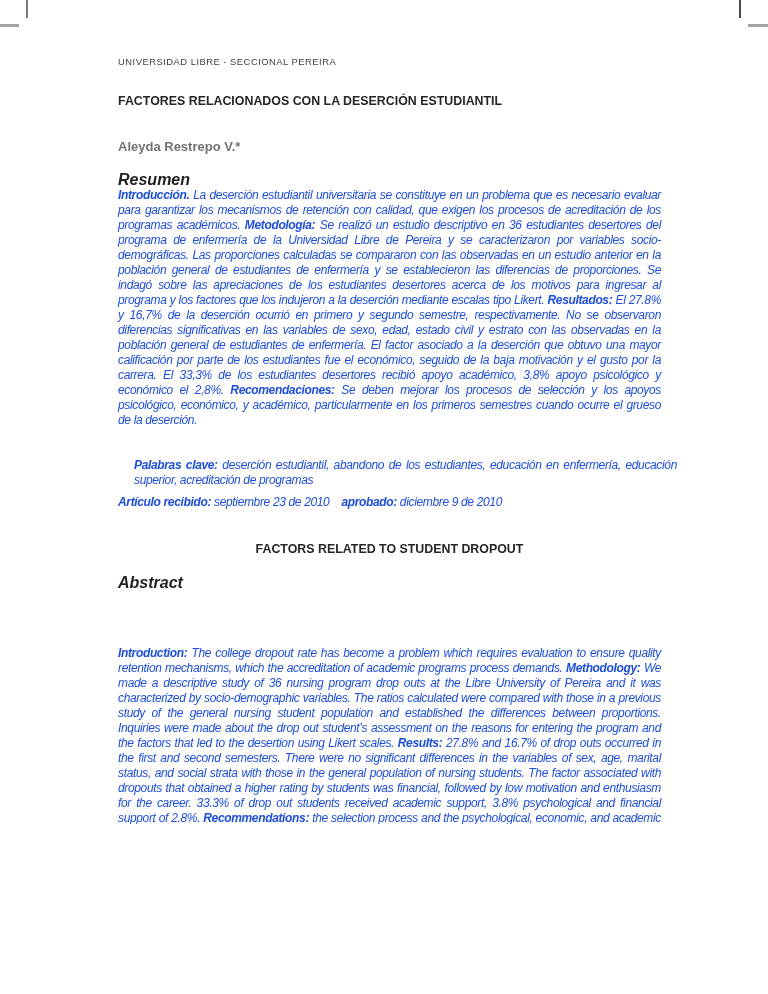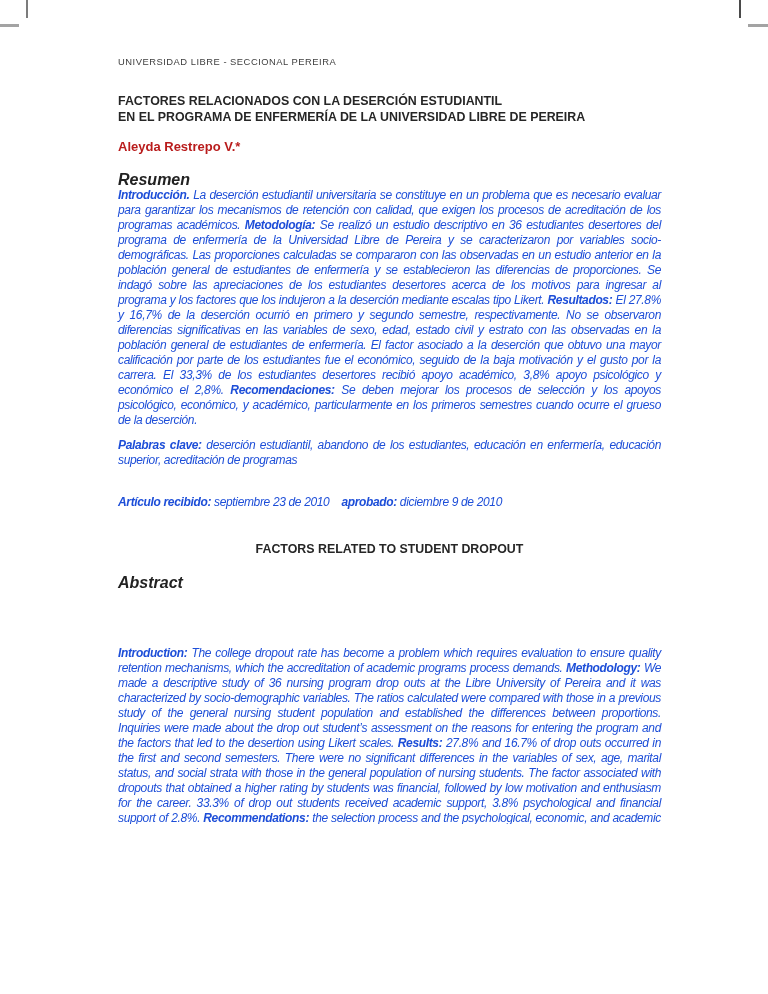--- a/index.html
+++ b/index.html
@@ -17,30 +17,30 @@
   .cm-v-bl{left:26px;top:974px;width:2px;height:20px;background:#7c7c7c;}
   .cm-h-br{left:748px;top:964px;width:20px;height:3px;background:#8a8a8a;}
   .cm-v-br{left:739px;top:974px;width:2px;height:20px;background:#4a4a4a;}
 
   
   .col{position:absolute;left:118px;top:0;width:543px;}
   .blk{position:absolute;left:0;width:543px;}
 
   .hdr{top:56px;font-size:9.4px;letter-spacing:0.5px;color:#3e3e3e;}
   .title{top:94px;text-align:left;font-weight:bold;font-size:12.4px;line-height:15.5px;color:#262626;}
-  .author{top:139px;font-weight:bold;font-size:13px;color:#b91c1c;}
+  .author{top:139px;font-weight:bold;font-size:13px;color:#737373;}
   .sect-h{font-weight:bold;font-style:italic;font-size:16px;color:#222;}
   .res-h{top:171px;}
   .abs-h{top:574px;}
   .body-p{
     font-style:italic;font-size:12px;letter-spacing:-0.35px;
     line-height:15px;text-align:justify;color:#1d4ed8;
   }
   .p1{top:188px;}
-  .palabras{top:438px;}
+  .palabras{top:458px;margin-left:16px;}
   .recibido{top:495px;white-space:pre-wrap;}
   .title-en{top:526px;text-align:center;font-weight:bold;font-size:12.4px;line-height:15.8px;color:#262626;margin-top:16px;}
   .p2{top:614px;margin-top:32px;}
   .keywords{top:838px;}
   .bold{font-weight:bold;}
 
   
   .fn-sep{position:absolute;left:118px;top:868px;width:221px;height:2px;background:#9a9a9a;}
   .fn{position:absolute;left:118px;top:873px;width:560px;font-style:italic;
       font-size:9.8px;letter-spacing:-0.4px;line-height:14.5px;color:#2a2a2a;}
@@ -69,21 +69,20 @@
   <div class="cm cm-v-bl"></div>
   <div class="cm cm-h-br"></div>
   <div class="cm cm-v-br"></div>
 
   <div class="col">
 
     <div class="blk hdr">UNIVERSIDAD LIBRE - SECCIONAL PEREIRA</div>
 
     <div class="blk title">
       <div>FACTORES RELACIONADOS CON LA DESERCIÓN ESTUDIANTIL</div>
-      <div>EN EL PROGRAMA DE ENFERMERÍA DE LA UNIVERSIDAD LIBRE DE PEREIRA</div>
     </div>
 
     <div class="blk author">Aleyda Restrepo V.*</div>
 
     <div class="blk sect-h res-h">Resumen</div>
 
     <div class="blk body-p p1"><span class="bold">Introducción.</span><span> La deserción estudiantil universitaria se constituye en un problema que es necesario evaluar para garantizar los mecanismos de retención con calidad, que exigen los procesos de acreditación de los programas académicos. </span><span class="bold">Metodología:</span><span> Se realizó un estudio descriptivo en 36 estudiantes desertores del programa de enfermería de la Universidad Libre de Pereira y se caracterizaron por variables socio-demográficas. Las proporciones calculadas se compararon con las observadas en un estudio anterior en la población general de estudiantes de enfermería y se establecieron las diferencias de proporciones. Se indagó sobre las apreciaciones de los estudiantes desertores acerca de los motivos para ingresar al programa y los factores que los indujeron a la deserción mediante escalas tipo Likert. </span><span class="bold">Resultados:</span><span> El 27.8% y 16,7% de la deserción ocurrió en primero y segundo semestre, respectivamente. No se observaron diferencias significativas en las variables de sexo, edad, estado civil y estrato con las observadas en la población general de estudiantes de enfermería. El factor asociado a la deserción que obtuvo una mayor calificación por parte de los estudiantes fue el económico, seguido de la baja motivación y el gusto por la carrera. El 33,3% de los estudiantes desertores recibió apoyo académico, 3,8% apoyo psicológico y económico el 2,8%. </span><span class="bold">Recomendaciones:</span><span> Se deben mejorar los procesos de selección y los apoyos psicológico, económico, y académico, particularmente en los primeros semestres cuando ocurre el grueso de la deserción.</span></div>
 
     <div class="blk body-p palabras"><span class="bold">Palabras clave:</span><span> deserción estudiantil, abandono de los estudiantes, educación en enfermería, educación superior, acreditación de programas</span></div>
 

